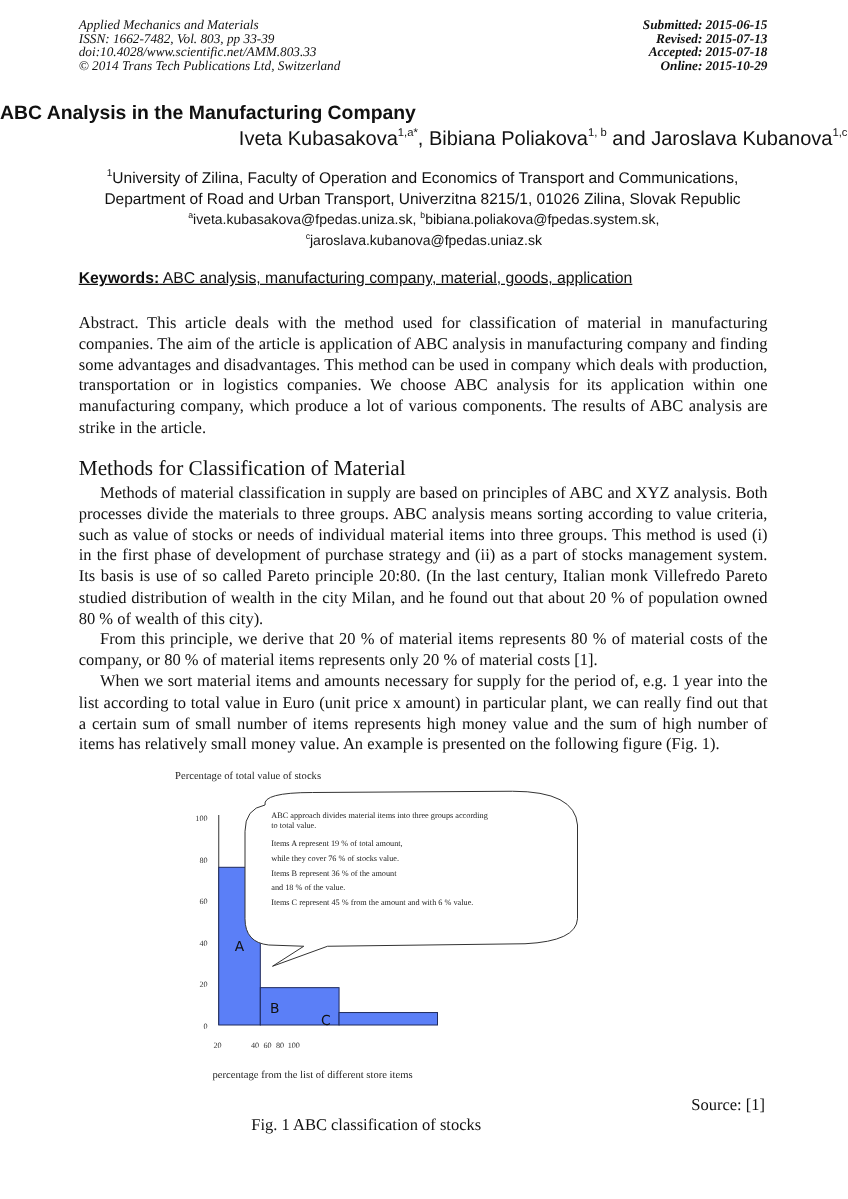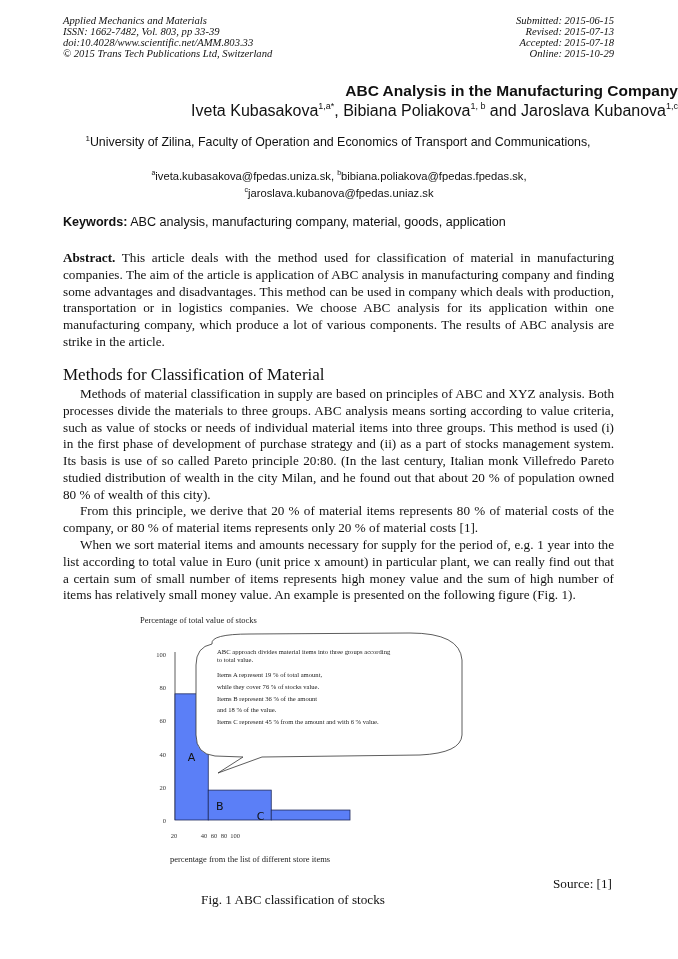--- a/index.html
+++ b/index.html
@@ -1,69 +1,70 @@
 <!DOCTYPE html>
 <html><head>
 <meta charset="utf-8">
 <style>
   html, body { margin:0; padding:0; background:#ffffff; }
   body { width:678px; height:959px; position:relative; overflow:hidden; color:#111; }
   .serif { font-family: "Liberation Serif", "DejaVu Serif", serif; }
   .sans { font-family: "Liberation Sans", "DejaVu Sans", sans-serif; }
 
   .hdr-left { position:absolute; left:63px; top:15px; font-size:10.6px; line-height:11px; font-style:italic; }
-  .hdr-right { position:absolute; right:64px; top:15px; font-size:10.6px; line-height:11px; font-style:italic; text-align:right; }
+  .hdr-right { position:absolute; right:64px; top:15px; font-size:10.6px; line-height:11px; font-style:italic; text-align:right;font-weight:bold; }
   .hdr-left div, .hdr-right div { white-space:nowrap; }
 
-  .title { position:absolute; left:0; width:678px; top:82px; text-align:right; font-weight:bold; font-size:15.5px; }
+  .title { position:absolute; left:0; width:678px; top:82px; text-align:left; font-weight:bold; font-size:15.5px; }
   .authors { position:absolute; left:0; width:678px; top:101px; text-align:right; font-size:16px; }
   .authors sup { font-size:9px; vertical-align:7px; }
   .affil { position:absolute; left:0; width:676px; top:130px; text-align:center; font-size:12.4px; line-height:17px; }
   .affil sup { font-size:8px; vertical-align:5px; }
   .emails { position:absolute; left:0; width:678px; top:166px; text-align:center; font-size:11.2px; line-height:14px; }
   .emails sup { font-size:7px; vertical-align:5px; }
 
-  .keywords { position:absolute; left:63px; top:215px; width:560px; font-size:12.6px; }
+  .keywords { position:absolute; left:63px; top:215px; width:560px; font-size:12.6px;text-decoration:underline; }
   .keywords b { font-weight:bold; }
 
   .para { position:absolute; left:63px; width:551px; font-size:13.2px; line-height:16.8px; text-align:justify; }
-  .para b { font-weight:bold; }
+  .para b { font-weight:normal; }
   .indent { text-indent:17px; }
   .section-h { position:absolute; left:63px; top:365px; font-weight:normal; font-size:17px; }
 
   .fig { position:absolute; left:0; top:0; width:678px; height:959px; pointer-events:none; }
   .fig text { font-family: "Liberation Serif", "DejaVu Serif", serif; }
   .source { position:absolute; right:66px; top:876px; font-size:13.2px; }
   .caption { position:absolute; left:0; width:586px; top:892px; text-align:center; font-size:13.2px; }
 </style>
 </head>
 <body>
 
 <div class="hdr-left serif">
   <div>Applied Mechanics and Materials</div>
   <div>ISSN: 1662-7482, Vol. 803, pp 33-39</div>
   <div>doi:10.4028/www.scientific.net/AMM.803.33</div>
-  <div>© 2015 Trans Tech Publications Ltd, Switzerland</div>
+  <div>© 2014 Trans Tech Publications Ltd, Switzerland</div>
 </div>
 <div class="hdr-right serif">
   <div>Submitted: 2015-06-15</div>
   <div>Revised: 2015-07-13</div>
   <div>Accepted: 2015-07-18</div>
   <div>Online: 2015-10-29</div>
 </div>
 
 <div class="title sans">ABC Analysis in the Manufacturing Company</div>
 <div class="authors sans">
   <span>Iveta Kubasakova</span><sup>1,a*</sup><span>, </span><span>Bibiana Poliakova</span><sup>1, b</sup><span> and </span><span>Jaroslava Kubanova</span><sup>1,c</sup>
 </div>
 <div class="affil sans">
   <div><sup>1</sup><span>University of Zilina, Faculty of Operation and Economics of Transport and Communications,</span></div>
+  <div>Department of Road and Urban Transport, Univerzitna 8215/1, 01026 Zilina, Slovak Republic</div>
 </div>
 <div class="emails sans">
-  <div><sup>a</sup><span>iveta.kubasakova@fpedas.uniza.sk, </span><sup>b</sup><span>bibiana.poliakova@fpedas.fpedas.sk,</span></div>
+  <div><sup>a</sup><span>iveta.kubasakova@fpedas.uniza.sk, </span><sup>b</sup><span>bibiana.poliakova@fpedas.system.sk,</span></div>
   <div><sup>c</sup><span>jaroslava.kubanova@fpedas.uniaz.sk</span></div>
 </div>
 
 <div class="keywords sans"><b>Keywords:</b><span> ABC analysis, manufacturing company, material, goods, application</span></div>
 
 <div class="para serif" style="top:250px;"><b>Abstract.</b><span> This article deals with the method used for classification of material in manufacturing companies. The aim of the article is application of ABC analysis in manufacturing company and finding some advantages and disadvantages. This method can be used in company which deals with production, transportation or in logistics companies. We choose ABC analysis for its application within one manufacturing company, which produce a lot of various components. The results of ABC analysis are strike in the article.</span></div>
 
 <div class="section-h serif">Methods for Classification of Material</div>
 <div class="para serif indent" style="top:386px;">Methods of material classification in supply are based on principles of ABC and XYZ analysis. Both processes divide the materials to three groups. ABC analysis means sorting according to value criteria, such as value of stocks or needs of individual material items into three groups. This method is used (i) in the first phase of development of purchase strategy and (ii) as a part of stocks management system. Its basis is use of so called Pareto principle 20:80. (In the last century, Italian monk Villefredo Pareto studied distribution of wealth in the city Milan, and he found out that about 20 % of population owned 80 % of wealth of this city).</div>
 <div class="para serif indent" style="top:503px;">From this principle, we derive that 20 % of material items represents 80 % of material costs of the company, or 80 % of material items represents only 20 % of material costs [1].</div>

